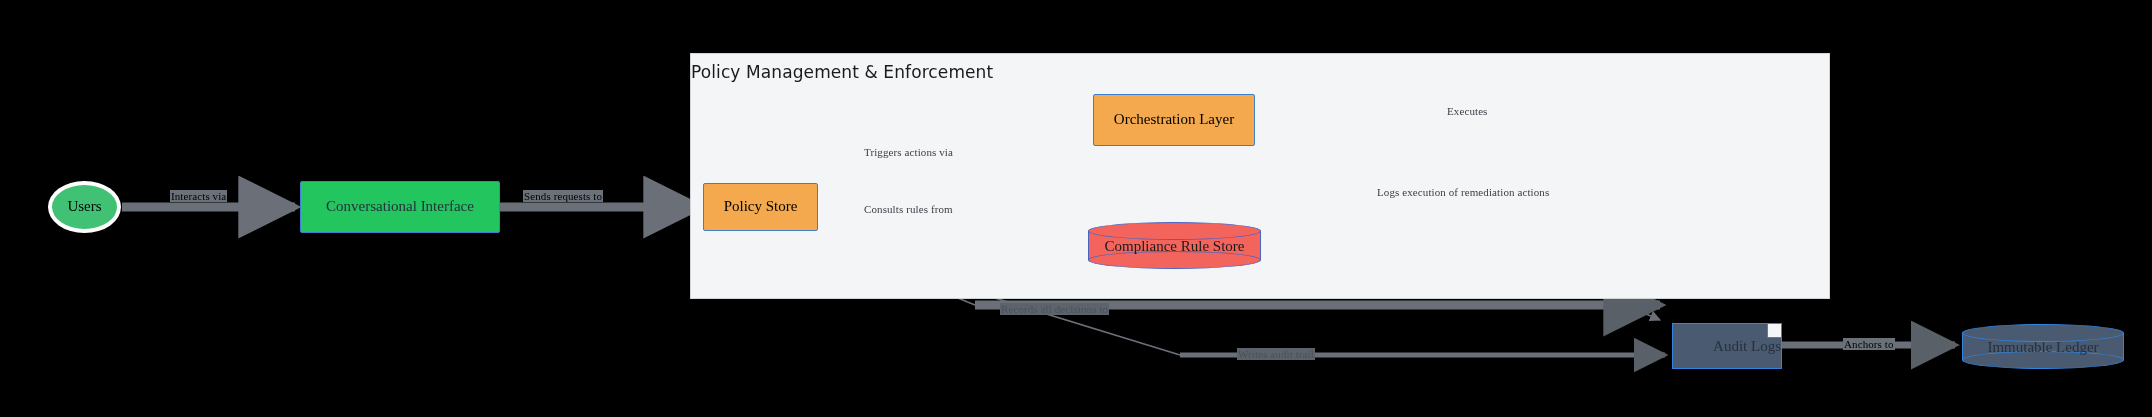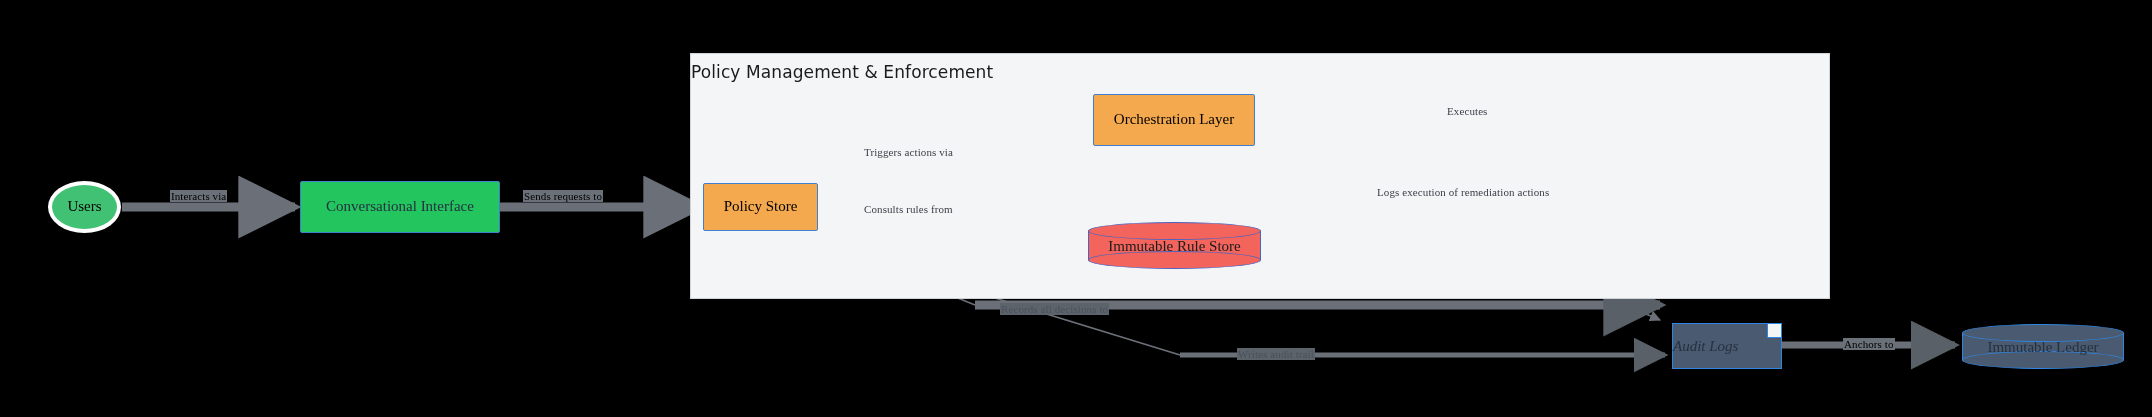--- a/index.html
+++ b/index.html
@@ -117,25 +117,24 @@
   .cyl-blue2 .cyl-label { color: #26313f; }
 
   
   .node-note {
     position: absolute;
     box-sizing: border-box;
     background: #4a5a70;
     border: 1.5px solid #2f86e0;
     display: flex;
     align-items: center;
-    justify-content: flex-start;
+    justify-content: flex-end;
     font-size: 15px;
     color: #26313f;
     white-space: nowrap;
-    font-style: italic;
   }
   .note-fold {
     position: absolute;
     top: 0;
     right: 0;
     width: 13px;
     height: 13px;
     background: #f4f5f7;
     border-left: 1.5px solid #2f86e0;
     border-bottom: 1.5px solid #2f86e0;
@@ -215,21 +214,21 @@
 
   <div class="node node-rect fill-orange" style="left:1093px; top:94px; width:162px; height:52px;">
     <span>Orchestration Layer</span>
   </div>
 
 
   <div class="node-cyl cyl-red" style="left:1088px; top:222px; width:173px; height:47px;">
     <div class="cyl-body"></div>
     <div class="cyl-bottom"></div>
     <div class="cyl-top"></div>
-    <div class="cyl-label">Immutable Rule Store</div>
+    <div class="cyl-label">Compliance Rule Store</div>
   </div>
 
   <div class="node-note" style="left:1672px; top:323px; width:110px; height:46px;">
     <span>Audit Logs</span>
     <span class="note-fold"></span>
   </div>
 
   <div class="node-cyl cyl-blue2" style="left:1962px; top:324px; width:162px; height:45px;border-radius:21px;">
     <div class="cyl-body"></div>
     <div class="cyl-bottom"></div>

